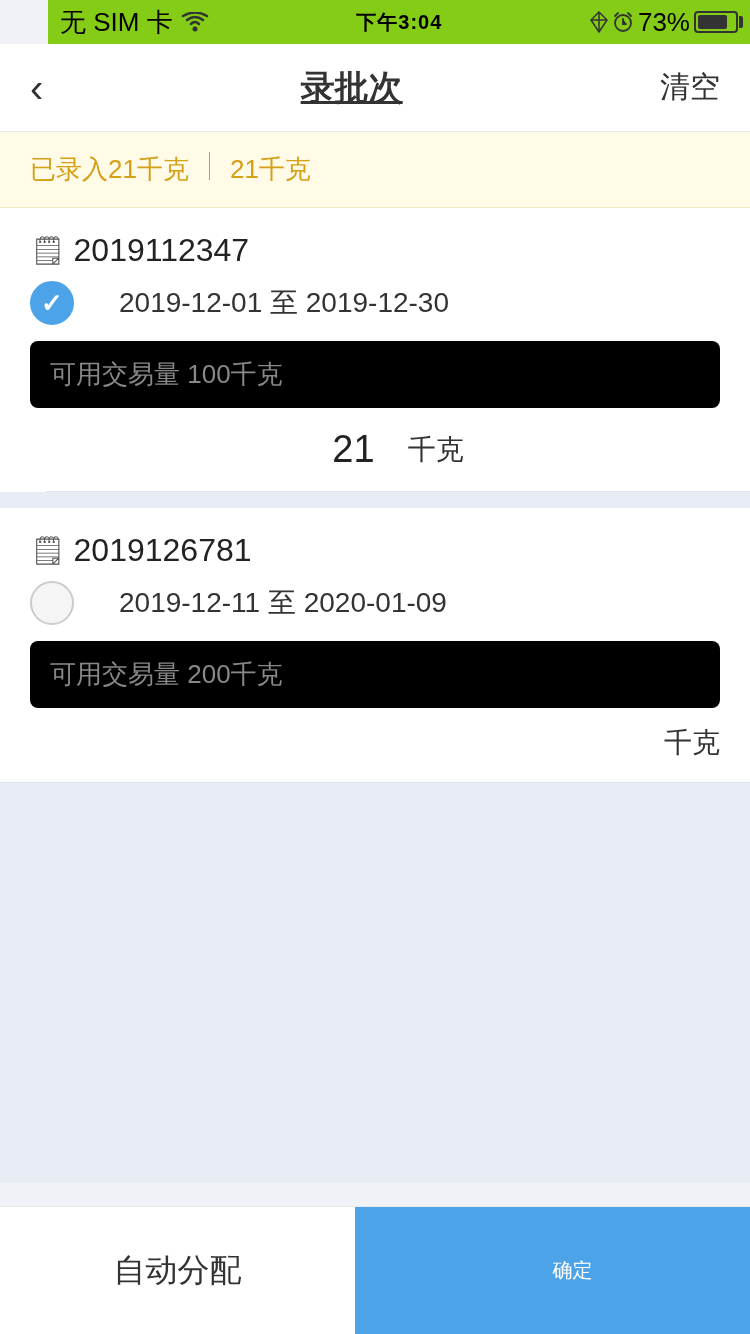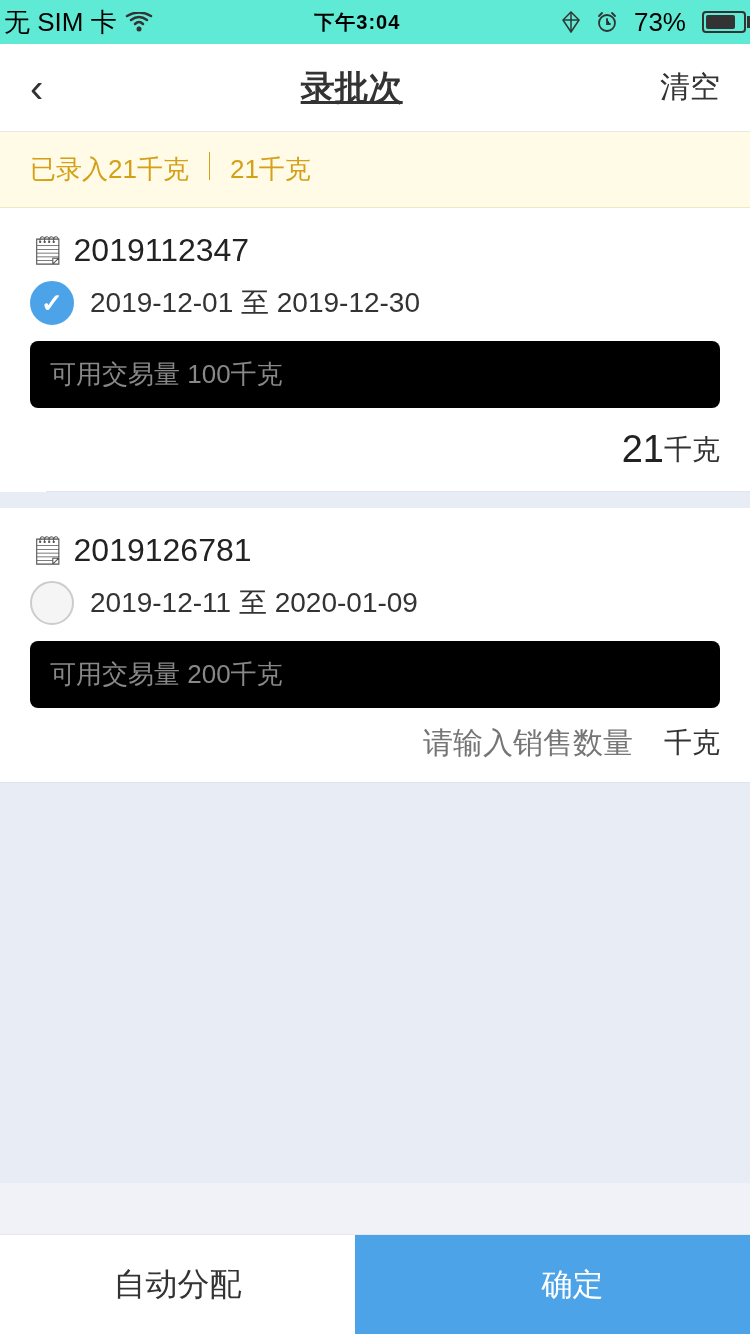--- a/index.html
+++ b/index.html
@@ -8,42 +8,43 @@
       width: 750px;
       min-height: 1334px;
       font-family: -apple-system, 'PingFang SC', 'Helvetica Neue', Arial, sans-serif;
       background: #f0f2f7;
       font-size: 28px;
     }
 
     
     .status-bar {
       height: 44px;
-      background: #5eead4;
+      background: #84cc16;
       display: flex;
       align-items: center;
       justify-content: space-between;
-      padding: 0 4px;
+      padding: 0 12px;
       font-size: 26px;
       font-weight: 500;
+      margin-left: 48px;
     }
     .status-left {
       display: flex;
       align-items: center;
       gap: 8px;
     }
     .status-center {
       font-size: 20px;
       font-weight: 600;
       letter-spacing: 1px;
     }
     .status-right {
       display: flex;
       align-items: center;
-      gap: 16px;
+      gap: 4px;
       font-size: 26px;
     }
     .battery-icon {
       display: inline-block;
       width: 44px;
       height: 22px;
       border: 2px solid #333;
       border-radius: 4px;
       position: relative;
     }
@@ -169,40 +170,41 @@
     }
     .radio-circle.checked::after {
       content: '✓';
       color: #fff;
       font-size: 26px;
       font-weight: bold;
     }
     .batch-date-text {
       font-size: 28px;
       color: #333;
+      margin-left: 29px;
     }
 
     .batch-avail-row {
       background: #000000;
       border-radius: 8px;
       padding: 16px 20px;
       margin-bottom: 0;
     }
     .batch-avail-text {
       font-size: 26px;
       color: #888;
     }
 
     
     .qty-row {
       display: flex;
       align-items: center;
-      justify-content: flex-end;
+      justify-content: center;
       padding: 20px 30px;
-      gap: 0;
+      gap: 33px;
       border-bottom: 1px solid #e0e4ef;
       background: #fff;
       margin-left: 46px;
     }
     .qty-value {
       font-size: 38px;
       font-weight: 500;
       color: #222;
     }
     .qty-unit {
@@ -252,21 +254,21 @@
       flex: 1;
       min-height: 400px;
     }
 
     
     .bottom-bar {
       position: fixed;
       bottom: 0;
       left: 0;
       width: 750px;
-      height: 100px;
+      height: 128px;
       display: flex;
       background: #7dd3fc;
       border-top: 1px solid #e8e8e8;
     }
     .btn-auto {
       flex: 1;
       height: 100%;
       display: flex;
       align-items: center;
       justify-content: center;
@@ -275,21 +277,21 @@
       background: #fff;
       border: none;
       cursor: pointer;
     }
     .btn-confirm {
       flex: 1;
       height: 100%;
       display: flex;
       align-items: center;
       justify-content: center;
-      font-size: 31px;
+      font-size: 20px;
       color: #fff;
       background: #4da3e8;
       border: none;
       cursor: pointer;
       padding-left: 40px;
     }
 
     .content-area {
       padding-bottom: 100px;
     }
@@ -372,21 +374,20 @@
       </div>
       <div class="batch-date-row">
         <div class="radio-circle"></div>
         <span class="batch-date-text">2019-12-11 至 2020-01-09</span>
       </div>
       <div class="batch-avail-row">
         <span class="batch-avail-text">可用交易量 200千克</span>
       </div>
     </div>
     <div class="qty-input-row">
-      <input class="qty-input" type="number" placeholder="请输入销售数量" style="">
       <span class="qty-unit2">千克</span>
     </div>
   </div>
 
   <div class="empty-area"></div>
 
 </div>
 
 <div class="bottom-bar">
   <button class="btn-auto">自动分配</button>

